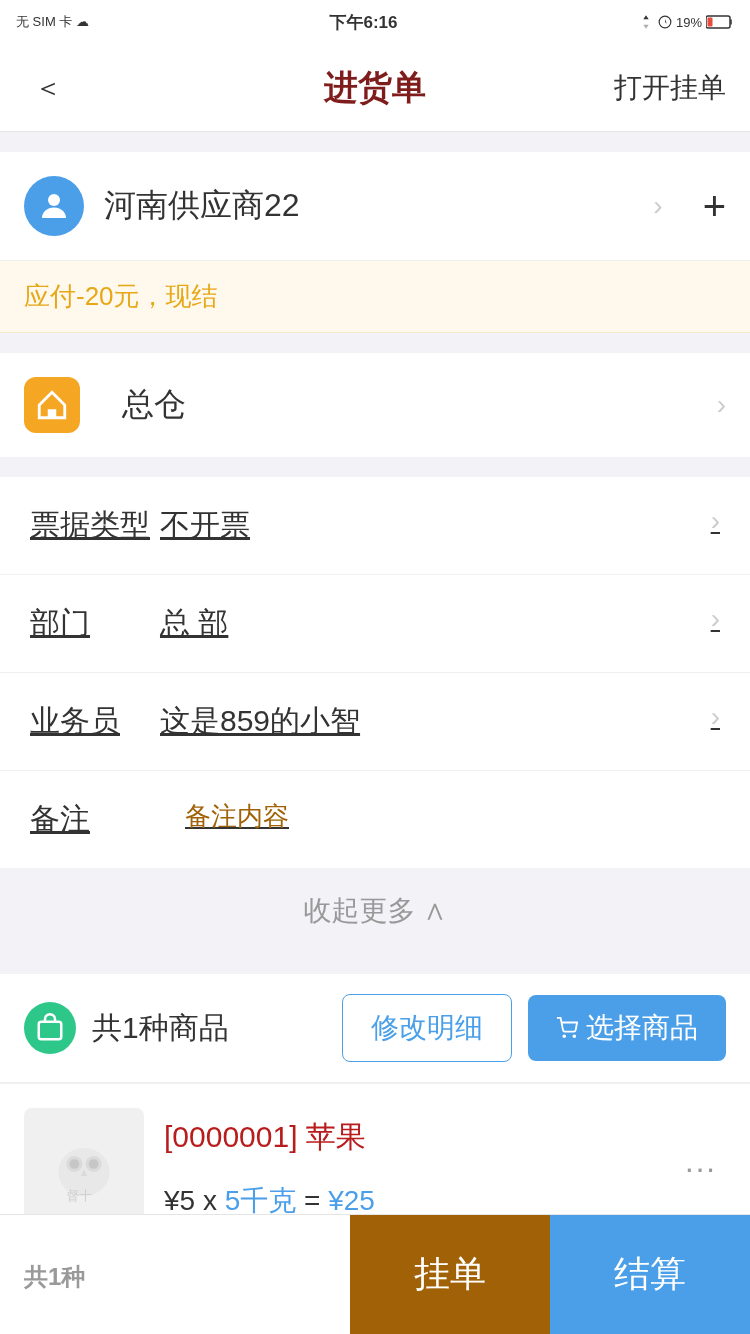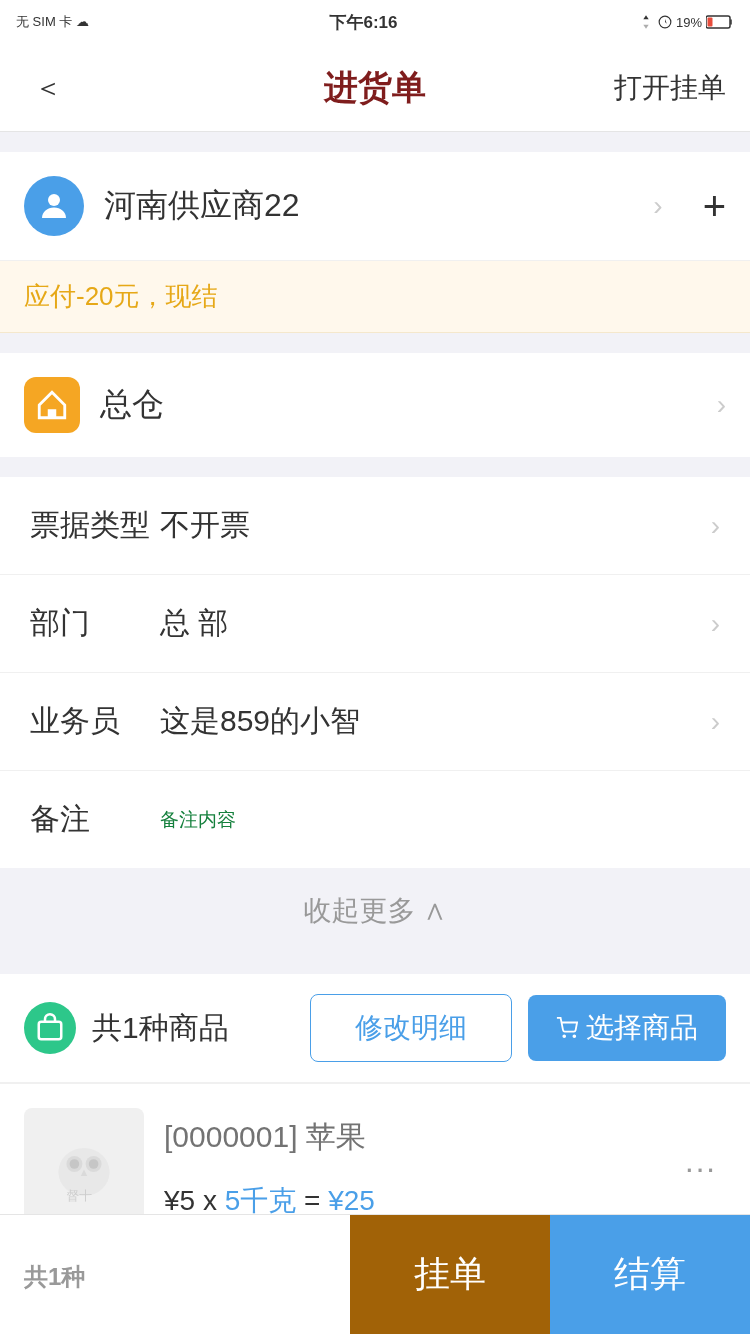--- a/index.html
+++ b/index.html
@@ -132,54 +132,56 @@
       align-items: center;
       justify-content: center;
       margin-right: 20px;
       flex-shrink: 0;
     }
     .warehouse-icon svg { width: 34px; height: 34px; fill: #fff; }
     .warehouse-name {
       font-size: 32px;
       color: #333;
       flex: 1;
+      margin-left: 22px;
     }
     .row-chevron {
       color: #ccc;
       font-size: 28px;
     }
 
     
     .form-section {
       background: #fff;
     }
     .form-row {
       display: flex;
-      align-items: center;
       padding: 28px 30px;
       border-bottom: 1px solid #f0f0f0;
+      text-decoration: underline;
     }
     .form-row:last-child {
       border-bottom: none;
     }
     .form-label {
       font-size: 30px;
       color: #333;
       width: 130px;
       flex-shrink: 0;
     }
     .form-value {
       font-size: 30px;
       color: #333;
       flex: 1;
     }
     .form-placeholder {
-      font-size: 19px;
-      color: #15803d;
-      flex: 1;
+      font-size: 26px;
+      color: #a16207;
+      flex: 1;
+      margin-left: 25px;
     }
 
     
     .collapse-row {
       display: flex;
       align-items: flex-start;
       justify-content: center;
       padding: 24px;
       background: #f2f2f7;
       font-size: 28px;
@@ -209,21 +211,21 @@
     .product-count-icon svg { width: 30px; height: 30px; fill: #fff; }
     .product-count-text {
       font-size: 30px;
       color: #333;
       flex: 1;
     }
     .btn-outline {
       border: 1px solid #4a9fe8;
       color: #4a9fe8;
       background: #fff;
-      padding: 14px 44px;
+      padding: 14px 28px;
       border-radius: 8px;
       font-size: 28px;
       cursor: pointer;
       margin-right: 16px;
     }
     .btn-primary {
       background: #4a9fe8;
       color: #fff;
       padding: 14px 28px;
       border-radius: 8px;
@@ -258,21 +260,21 @@
     .product-thumb-owl {
       width: 80px;
       height: 80px;
       opacity: 0.4;
     }
     .product-info {
       flex: 1;
     }
     .product-name {
       font-size: 30px;
-      color: #737373;
+      color: #b91c1c;
       margin-bottom: 24px;
     }
     .product-price {
       font-size: 28px;
       color: #333;
     }
     .product-price .highlight {
       color: #4a9fe8;
     }
     .product-more {

